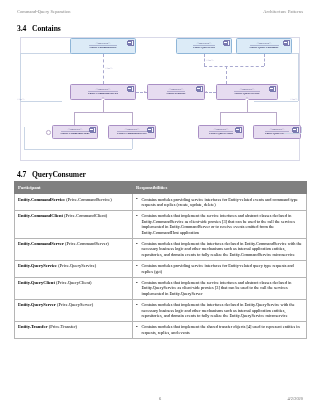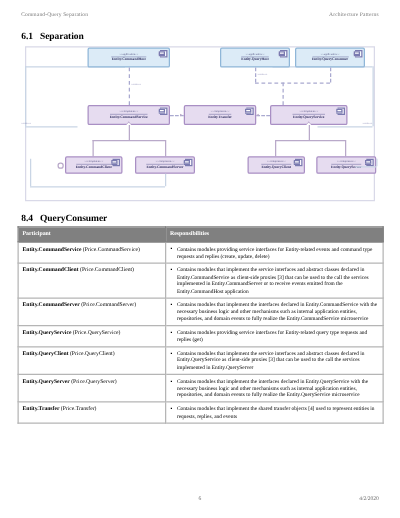--- a/index.html
+++ b/index.html
@@ -250,21 +250,21 @@
 </style>
 </head>
 <body>
 
 <div class="running-head">
   <span class="rh-left">Command-Query Separation</span>
   <span class="rh-right">Architecture Patterns</span>
 </div>
 
 <div class="section-heading" id="heading-structure">
-  <span class="num">6.1</span><span>Separation</span>
+  <span class="num">3.4</span><span>Contains</span>
 </div>
 
 <div class="diagram">
   <div class="diagram-frame"></div>
 
   <div class="conn h blueline" style="left:6px;  top:18px;  width:80px;"></div>
   <div class="conn v blueline" style="left:6px;  top:18px;  height:48px;"></div>
   <div class="conn h blueline" style="left:6px;  top:66px;  width:42px;"></div>
 
   <div class="conn h blueline" style="left:204px;top:18px;  width:80px;"></div>
@@ -365,21 +365,21 @@
   <div class="conn v blueline" style="left:118px; top:104px; height:10px;"></div>
   <div class="conn h blueline" style="left:10px;  top:114px; width:108px;"></div>
   <div class="conn v blueline" style="left:10px;  top:92px;  height:22px;"></div>
   <div class="iface-lollipop" style="left:32px; top:95px;"></div>
 
   <div class="conn v blueline" style="left:287px; top:92px; height:6px;"></div>
   <div class="conn h blueline" style="left:270px; top:98px; width:17px;"></div>
 </div>
 
 <div class="section-heading" id="heading-participants">
-  <span class="num">8.4</span><span>QueryConsumer</span>
+  <span class="num">4.7</span><span>QueryConsumer</span>
 </div>
 
 <table class="ptable">
   <colgroup>
       <col class="c1">
       <col class="c2">
     </colgroup>
   <thead>
     <tr>
       <th>Participant</th>

